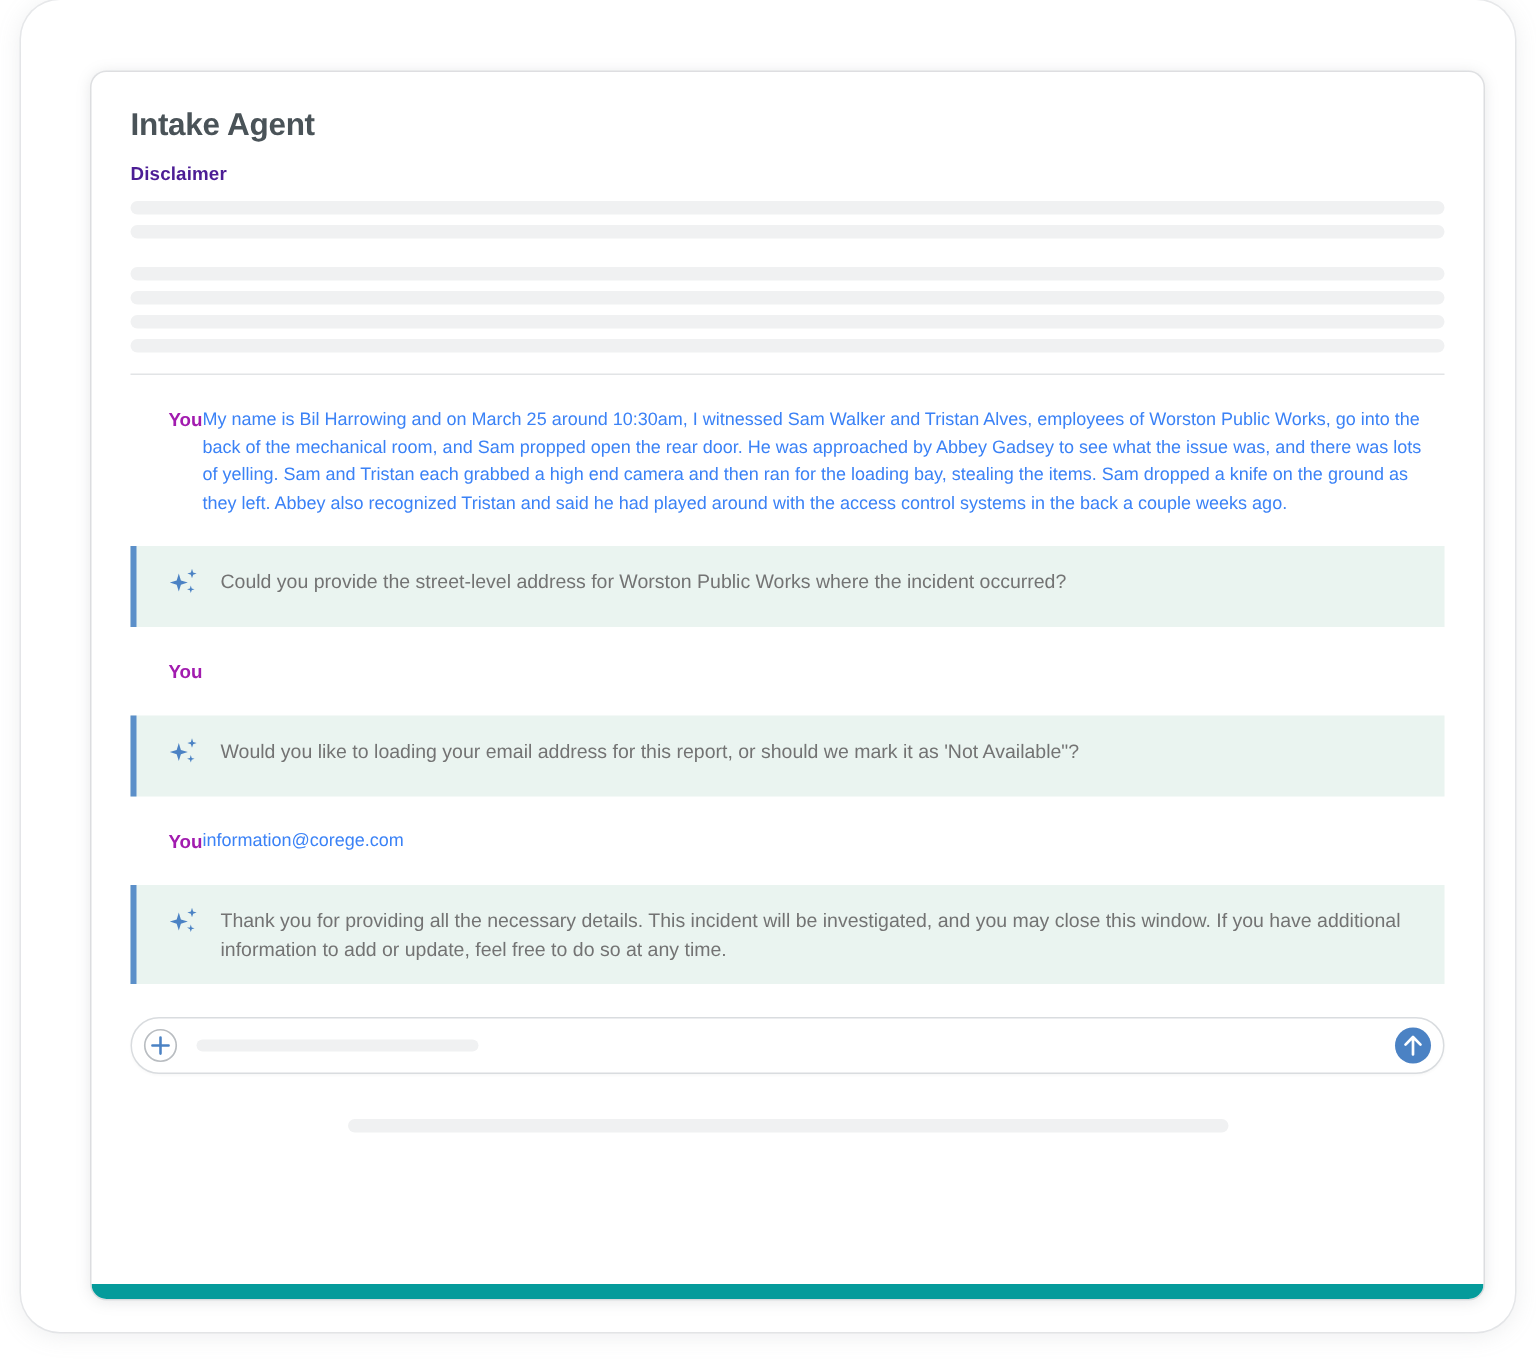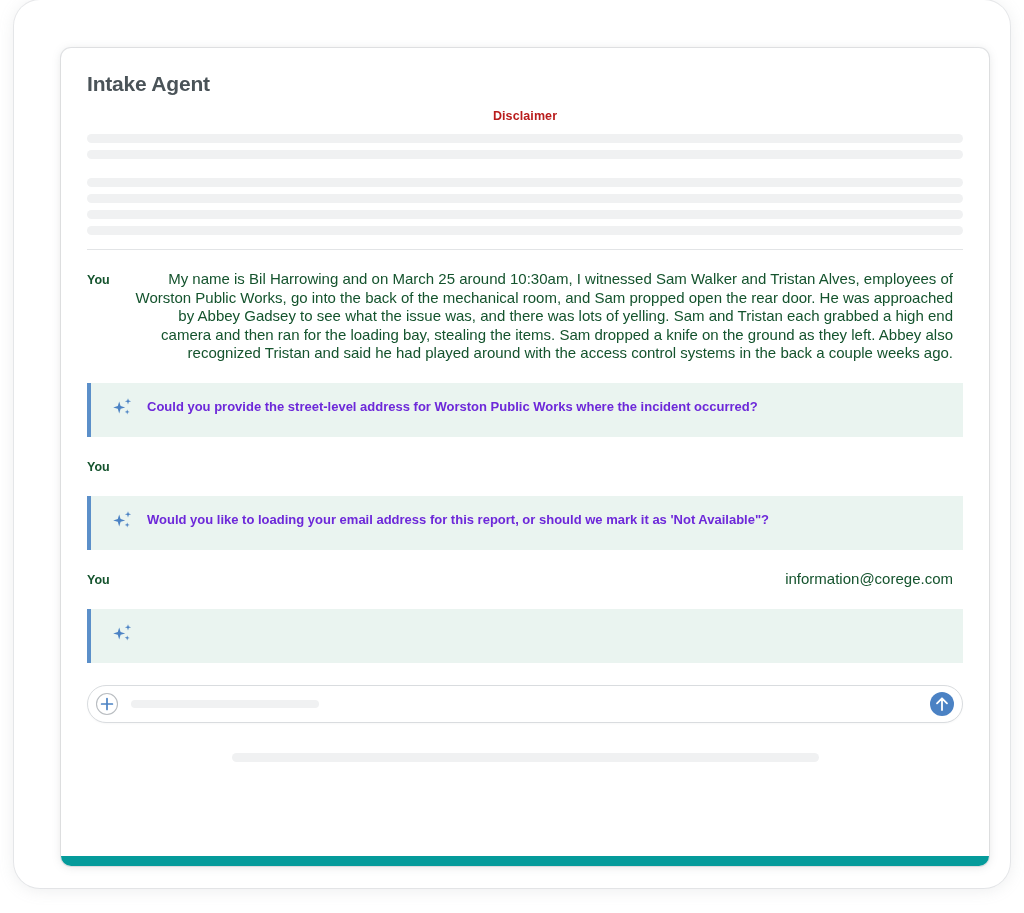--- a/index.html
+++ b/index.html
@@ -61,24 +61,23 @@
     font-size: 21px;
     font-weight: bold;
     color: #4a5358;
     letter-spacing: -0.2px;
     margin: 0 0 14px 0;
     line-height: 1.1;
   }
   .section-label {
     font-size: 12.5px;
     font-weight: bold;
-    color: #b91c1c;
+    color: #4c1d95;
     margin: 0 0 11px 0;
     letter-spacing: 0.1px;
-    text-align: center;
   }
 
   
   .skeleton-group { margin: 0 0 0 0; }
   .skeleton-bar {
     height: 9px;
     border-radius: 5px;
     background: #f0f1f2;
     margin-bottom: 7px;
   }
@@ -98,31 +97,31 @@
   .msg-user {
     display: flex;
     align-items: flex-start;
     padding: 20px 26px 0 26px;
   }
   .msg-user .speaker {
     flex: 0 0 auto;
     width: 48px;
     font-size: 12.5px;
     font-weight: bold;
-    color: #14532d;
+    color: #a21caf;
     padding-top: 1px;
     line-height: 18px;
+    text-align: right;
   }
   .msg-user .msg-text {
     flex: 1 1 auto;
-    font-size: 15px;
-    color: #14532d;
+    font-size: 12px;
+    color: #3b82f6;
     line-height: 18.5px;
     padding-right: 10px;
-    text-align: right;
   }
 
   .msg-agent {
     position: relative;
     margin: 20px 26px 0 26px;
     background: #eaf4f0;
     border-left: 4px solid #5b8fc9;
     display: flex;
     align-items: flex-start;
     padding: 14px 16px 14px 18px;
@@ -131,25 +130,24 @@
   .msg-agent .agent-icon {
     flex: 0 0 auto;
     width: 30px;
     height: 22px;
     margin-right: 8px;
     display: block;
   }
   .msg-agent .msg-text {
     flex: 1 1 auto;
     font-size: 13px;
-    color: #6d28d9;
+    color: #737373;
     line-height: 18.5px;
     padding-top: 1px;
     padding-right: 10px;
-    font-weight: bold;
   }
 
   
   .composer-wrap {
     padding: 22px 26px 0 26px;
   }
   .composer {
     height: 38px;
     border: 1px solid #d9dcdf;
     border-radius: 19px;
@@ -277,20 +275,21 @@
         </div>
 
         <div class="msg-agent">
           <span class="agent-icon">
             <svg width="30" height="22" viewBox="0 0 30 22" xmlns="http://www.w3.org/2000/svg">
               <path d="M10.2 4.4 L11.6 9.0 L16.2 10.4 L11.6 11.8 L10.2 16.4 L8.8 11.8 L4.2 10.4 L8.8 9.0 Z" fill="#4b82c4"></path>
               <path d="M19.0 1.2 L19.75 3.6 L22.1 4.35 L19.75 5.1 L19.0 7.5 L18.25 5.1 L15.9 4.35 L18.25 3.6 Z" fill="#4b82c4"></path>
               <path d="M18.2 12.4 L18.8 14.3 L20.7 14.9 L18.8 15.5 L18.2 17.4 L17.6 15.5 L15.7 14.3 L17.6 14.3 Z" fill="#4b82c4"></path>
             </svg>
           </span>
+          <div class="msg-text">Thank you for providing all the necessary details. This incident will be investigated, and you may close this window. If you have additional information to add or update, feel free to do so at any time.</div>
         </div>
 
       </div>
 
       <div class="composer-wrap">
         <div class="composer">
 
           <span class="attach-btn">
             <svg width="24" height="24" viewBox="0 0 24 24" xmlns="http://www.w3.org/2000/svg">
               <circle cx="12" cy="12" r="10.5" fill="none" stroke="#b9bdc1" stroke-width="1.1"></circle>

